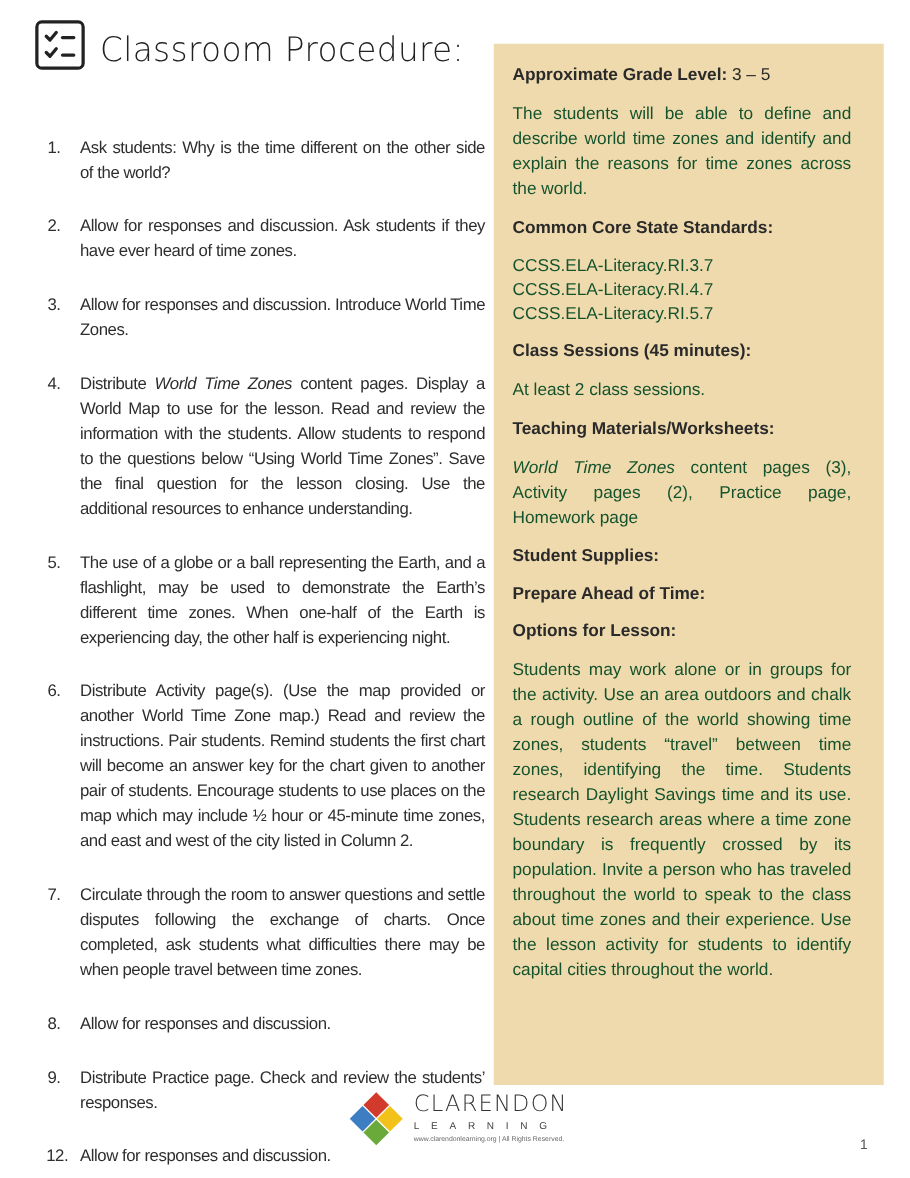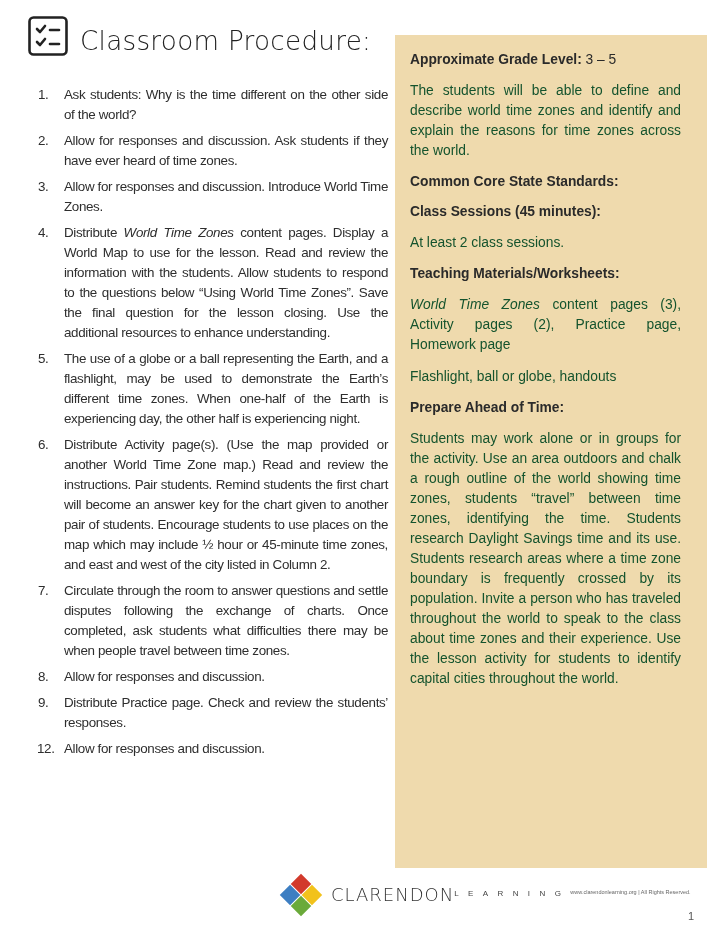--- a/index.html
+++ b/index.html
@@ -7,33 +7,33 @@
          font-family: "Liberation Sans", sans-serif; color: #2b2b2b; }
   .header { position: absolute; left: 28px; top: 16px; display: flex; align-items: flex-end; }
   .header-icon { width: 40px; height: 40px; margin-right: 12px; }
   .page-title { font-family: "DejaVu Sans", sans-serif; font-weight: 300; font-size: 27px;
                 color: #222; letter-spacing: 0.3px; transform: scaleX(0.97); transform-origin: left; }
   .procedure { position: absolute; left: 38px; top: 85px; width: 350px; margin: 0; padding: 0; list-style: none; }
   .procedure li { position: relative; padding-left: 26px; font-size: 13.4px; line-height: 20px;
                   margin-bottom: 6px; letter-spacing: -0.35px; color: #2e2e2e; }
   .procedure li .num { position: absolute; left: 0; top: 0; width: 22px; }
   .procedure li.two-digit .num { left: -1px; }
-  .procedure li .txt { display: block; text-align: justify; }
+  .procedure li .txt { display: block; text-align: justify; margin-top: 23px; }
   .procedure em { font-style: italic; }
   .panel { position: absolute; left: 395px; top: 35px; width: 312px; height: 833px;
            background: #efdaad; box-sizing: border-box; padding: 16px 26px 0 15px; }
   .panel h3 { font-size: 13.8px; font-weight: bold; margin: 0 0 12px 0; color: #2a2a2a; line-height: 18px; }
   .panel h3 .grade-value { font-weight: normal; }
   .panel p { font-size: 13.8px; margin: 0 0 12px 0; line-height: 20px; color: #14532d; text-align: justify; }
   .panel p.std { margin: 0; line-height: 19px; }
   .panel .std-block { margin-bottom: 12px; }
   .panel em { font-style: italic; }
   .footer-logo { position: absolute; left: 279px; top: 873px; display: flex; align-items: center; }
   .logo-mark { width: 44px; height: 44px; margin-right: 8px; }
-  .logo-text { display: flex; }
+  .logo-text { display: flex; flex-direction: column; }
   .logo-name { font-size: 18px; letter-spacing: 1px; color: #333; line-height: 18px; font-family: "DejaVu Sans", sans-serif; font-weight: 300; }
   .logo-sub { font-size: 8px; letter-spacing: 9.4px; color: #444; line-height: 11px; margin-top: 2px; }
   .logo-url { font-size: 5.5px; color: #666; margin-top: 3px; }
   .page-num { position: absolute; left: 688px; top: 910px; font-size: 11px; color: #555; }
 </style>
 </head>
 <body>
 
 <div class="header">
   <svg class="header-icon" viewBox="0 0 40 40">
@@ -88,31 +88,37 @@
       <span class="txt"><span>Allow for responses and discussion.</span></span>
     </li>
   </ol>
 
 <div class="panel">
   <h3><span>Approximate Grade Level:</span><span class="grade-value"> 3 – 5</span></h3>
 
   <p>The students will be able to define and describe world time zones and identify and explain the reasons for time zones across the world.</p>
 
   <h3>Common Core State Standards:</h3>
+  <div class="std-block">
+    <p class="std">CCSS.ELA-Literacy.RI.3.7</p>
+    <p class="std">CCSS.ELA-Literacy.RI.4.7</p>
+    <p class="std">CCSS.ELA-Literacy.RI.5.7</p>
+  </div>
 
   <h3>Class Sessions (45 minutes):</h3>
   <p>At least 2 class sessions.</p>
 
   <h3>Teaching Materials/Worksheets:</h3>
   <p><em>World Time Zones</em><span> content pages (3), Activity pages (2), Practice page, Homework page</span></p>
 
-  <p>Flashlight, ball or globe, handouts</p>
+  <h3>Student Supplies:</h3>
 
   <h3>Prepare Ahead of Time:</h3>
 
+  <h3>Options for Lesson:</h3>
   <p>Students may work alone or in groups for the activity.  Use an area outdoors and chalk a rough outline of the world showing time zones, students “travel” between time zones, identifying the time.  Students research Daylight Savings time and its use.  Students research areas where a time zone boundary is frequently crossed by its population.  Invite a person who has traveled throughout the world to speak to the class about time zones and their experience.  Use the lesson activity for students to identify capital cities throughout the world.</p>
 </div>
 
 <div class="footer-logo">
   <svg class="logo-mark" viewBox="0 0 44 44">
     <g transform="rotate(45 22 22)">
       <rect x="7" y="7" width="14.5" height="14.5" fill="#d23a2c"></rect>
       <rect x="22.5" y="7" width="14.5" height="14.5" fill="#f2c21b"></rect>
       <rect x="7" y="22.5" width="14.5" height="14.5" fill="#3d7ec2"></rect>
       <rect x="22.5" y="22.5" width="14.5" height="14.5" fill="#6aaa3a"></rect>

